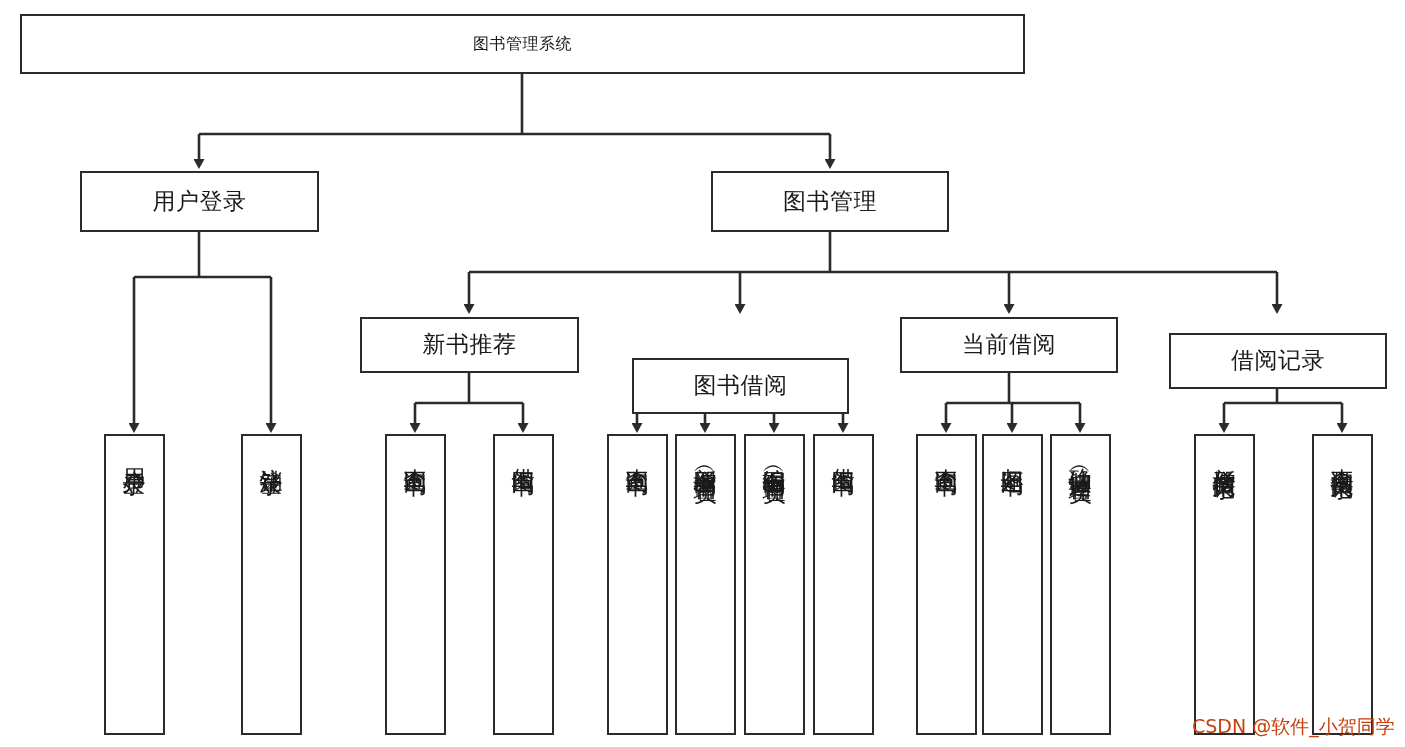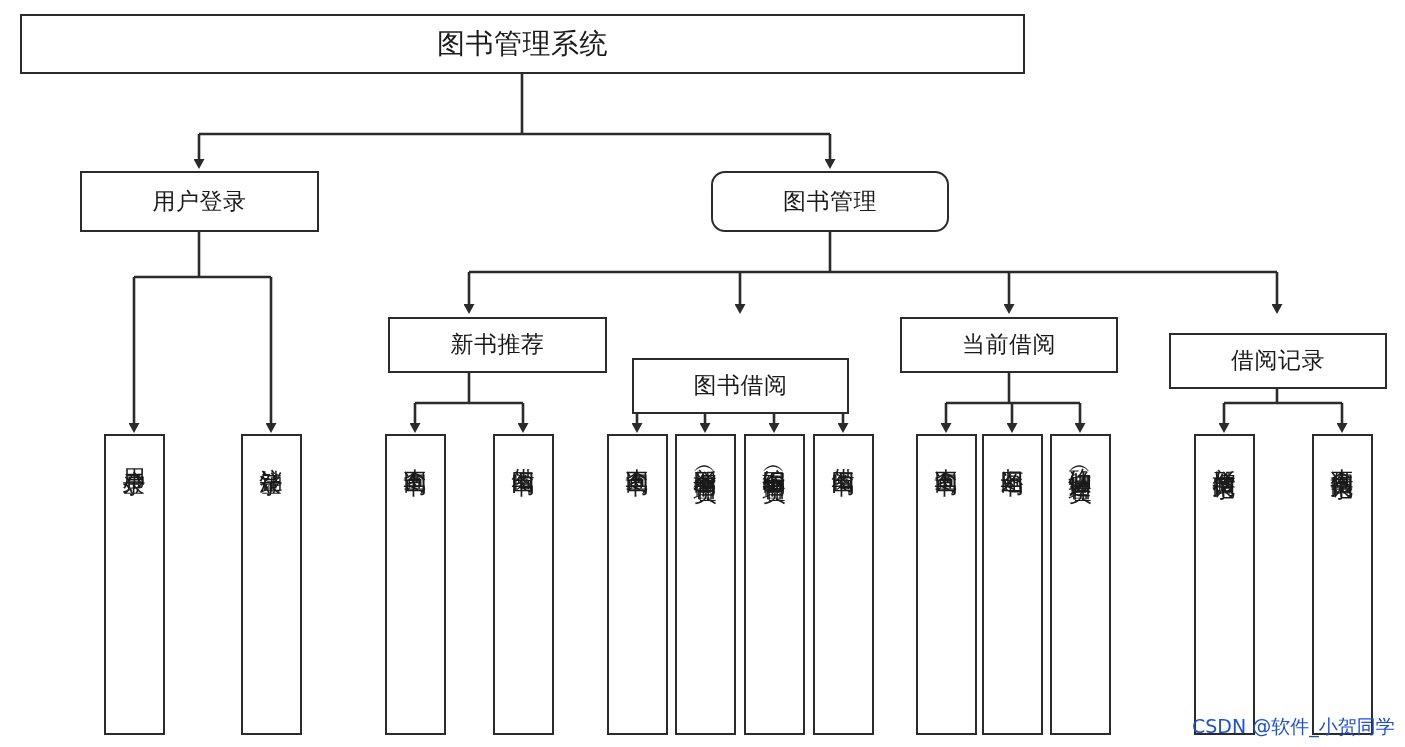--- a/index.html
+++ b/index.html
@@ -39,39 +39,39 @@
     display: block;
     text-align: center;
     line-height: 1.18;
     letter-spacing: 0.5px;
   }
   
   .node.horiz .label {
     writing-mode: horizontal-tb;
     font-size: 23px;
   }
-  .node.lvl0 .label { font-size: 28px; }
+  .node.lvl0 .label { font-size: 16px; }
   
   .node.vert {
     align-items: flex-start;
     justify-content: center;
     padding-top: 14px;
   }
   .node.vert .label {
     writing-mode: vertical-rl;
     text-orientation: upright;
     font-size: 23px;
     line-height: 1.05;
     letter-spacing: 2px;
     white-space: nowrap;
   }
   .watermark {
     position: absolute;
     font-size: 19px;
-    color: #1d4ed8;
+    color: #c2410c;
     white-space: nowrap;
     user-select: none;
   }
 </style>
 </head>
 <body>
 
 <div id="canvas">
 
   <svg class="edges" viewBox="0 0 1405 747" xmlns="http://www.w3.org/2000/svg">
@@ -125,25 +125,25 @@
   </svg>
 
   <div class="node horiz lvl0" style="left:20px; top:14px; width:1005px; height:60px;">
     <span class="label">图书管理系统</span>
   </div>
 
   <div class="node horiz" style="left:80px; top:171px; width:239px; height:61px;">
     <span class="label">用户登录</span>
   </div>
 
-  <div class="node horiz" style="left:711px; top:171px; width:238px; height:61px;border-radius:14px;">
+  <div class="node horiz" style="left:711px; top:171px; width:238px; height:61px;">
     <span class="label">图书管理</span>
   </div>
 
-  <div class="node horiz" style="left:360px; top:317px; width:219px; height:56px;margin-left:28px;">
+  <div class="node horiz" style="left:360px; top:317px; width:219px; height:56px;">
     <span class="label">新书推荐</span>
   </div>
 
   <div class="node horiz" style="left:632px; top:317px; width:217px; height:56px;margin-top:41px;">
     <span class="label">图书借阅</span>
   </div>
 
   <div class="node horiz" style="left:900px; top:317px; width:218px; height:56px;">
     <span class="label">当前借阅</span>
   </div>

